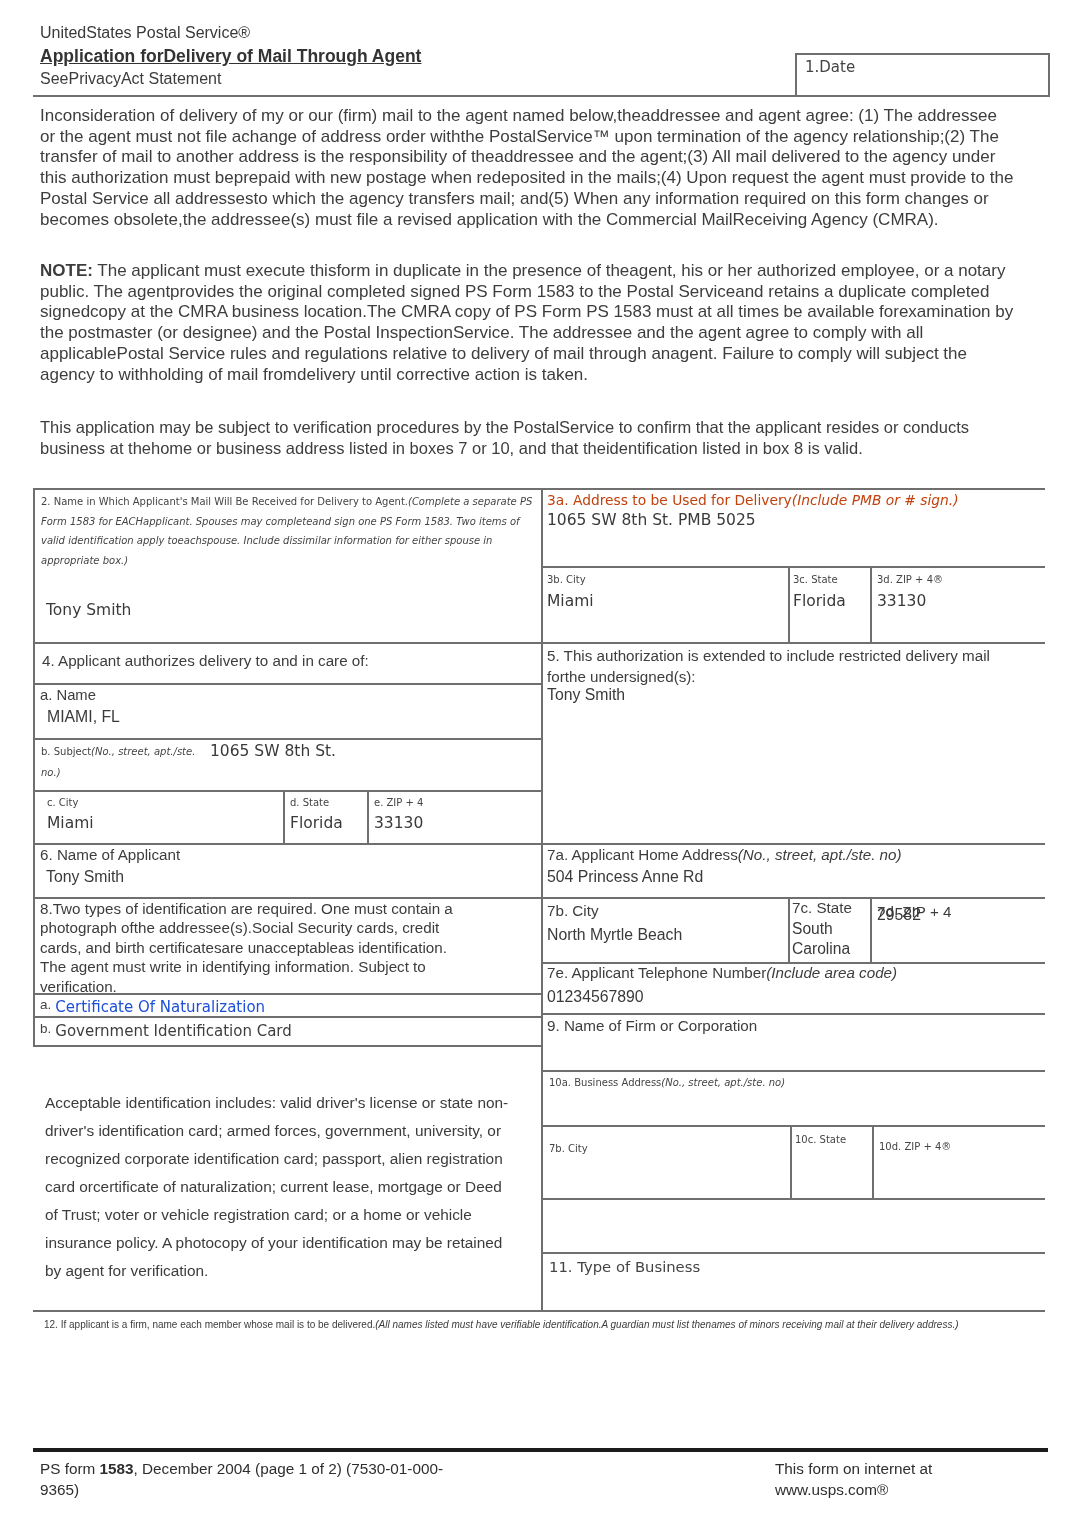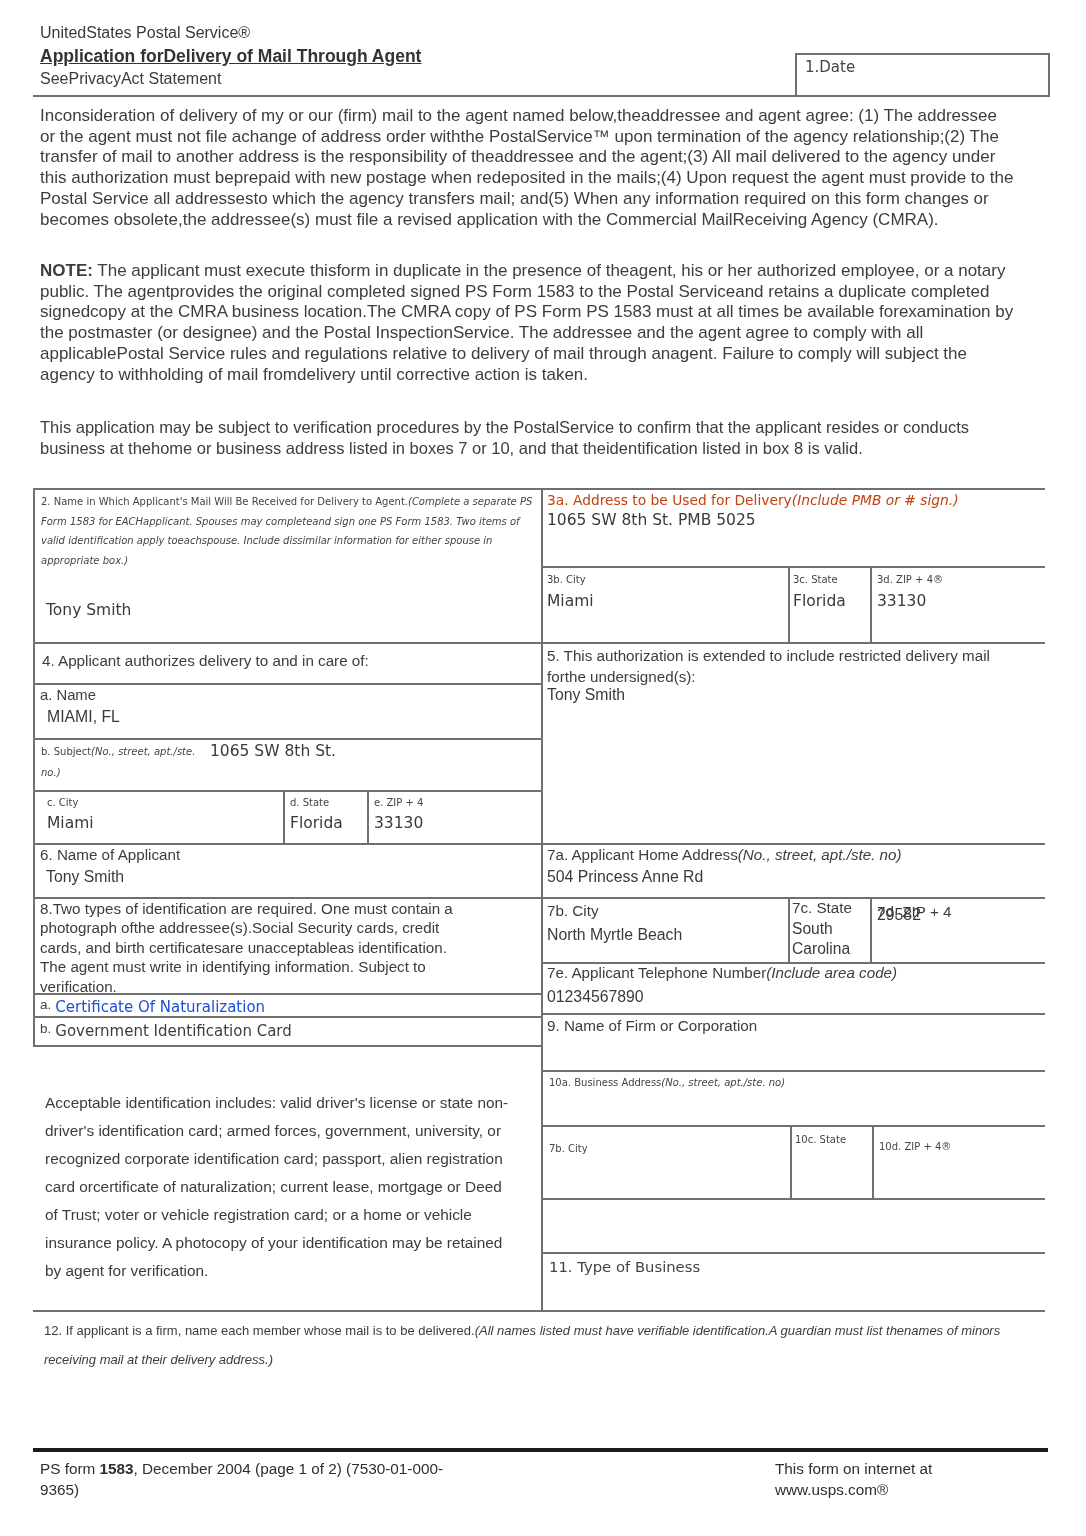--- a/index.html
+++ b/index.html
@@ -17,21 +17,21 @@
   .sub{font-size:16px;}
   .para{font-size:17px;line-height:20.7px;color:#3d3d3d;}
   .wlabel{font-size:10px;line-height:19.6px;color:#444;}
   .wlabel-s{font-size:13.8px;white-space:nowrap;color:#c2410c;}
   .nlabel{font-size:15.2px;color:#3d3d3d;}
   .wval{font-size:15.5px;color:#3a3a3a;}
   .nval{font-size:15.8px;color:#3a3a3a;}
   .smallpref{font-size:13.5px;font-family:"Liberation Sans",sans-serif;vertical-align:3px;color:#444;}
   .f8p{font-size:15.2px;line-height:19.4px;}
   .accept{font-size:15.4px;line-height:28px;}
-  .f12{font-size:13px;line-height:29px;}
+  .f12{font-size:10px;line-height:18px;}
   .footer{font-size:15.3px;line-height:21px;color:#2e2e2e;}
   .footrule{position:absolute;height:4px;background:#1c1c1c;}
   .datebox{position:absolute;border-top:2px solid #6f6f6f;border-left:2px solid #6f6f6f;border-right:2px solid #6f6f6f;}
 </style>
 </head>
 <body>
 
 <div id="canvas">
 
   <div class="abs nar org" style="left:40px;top:24px;">UnitedStates Postal Service®</div>

